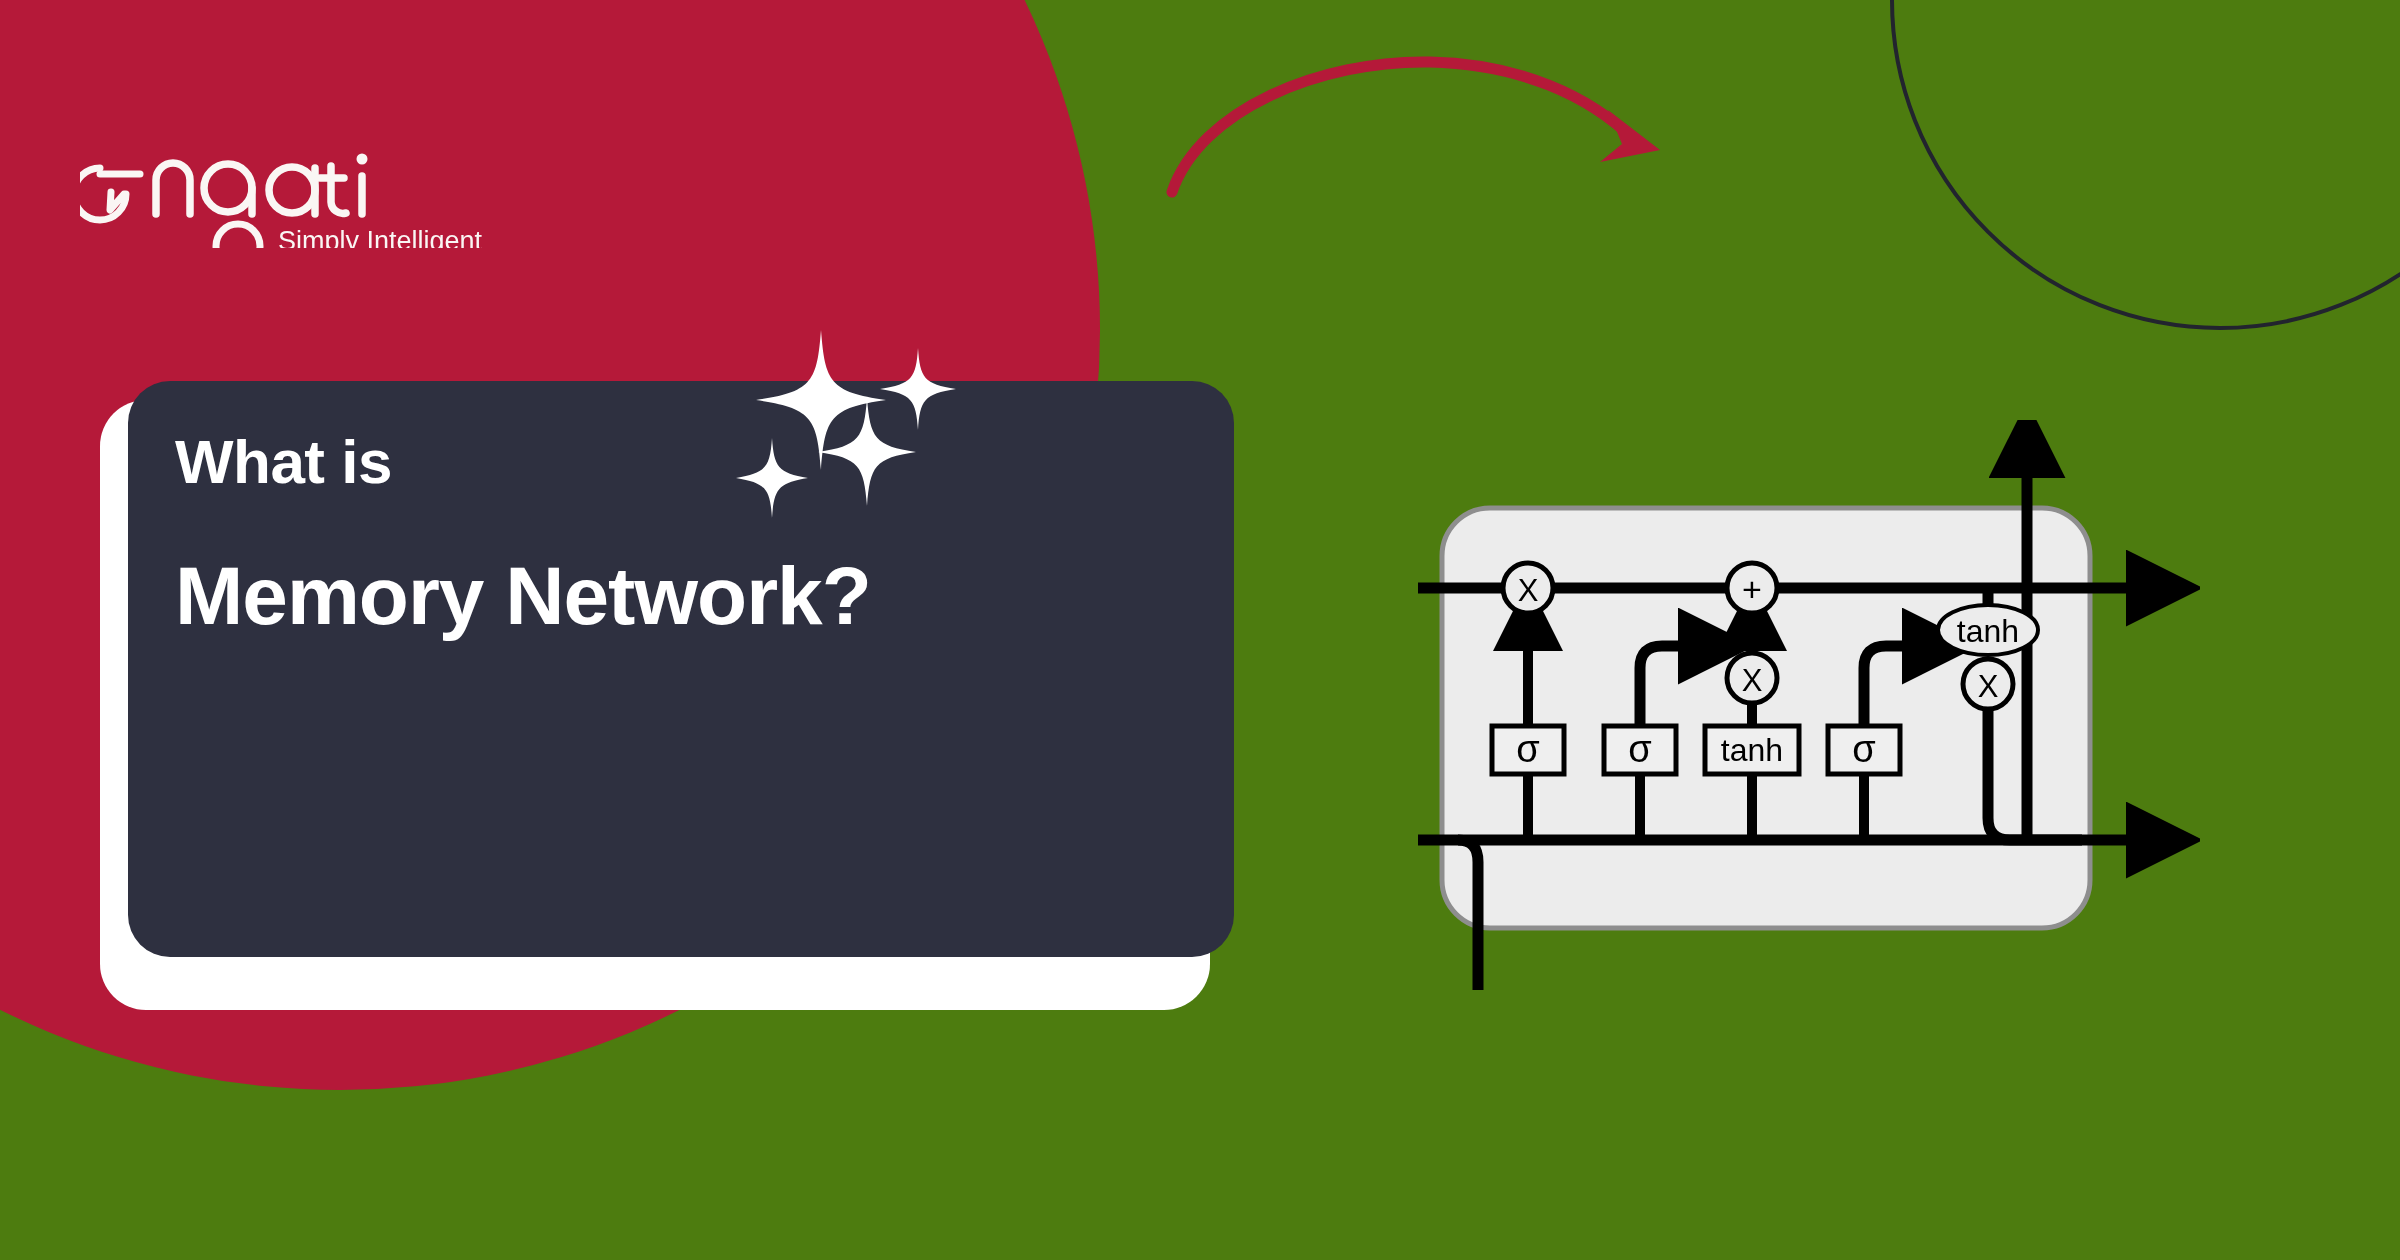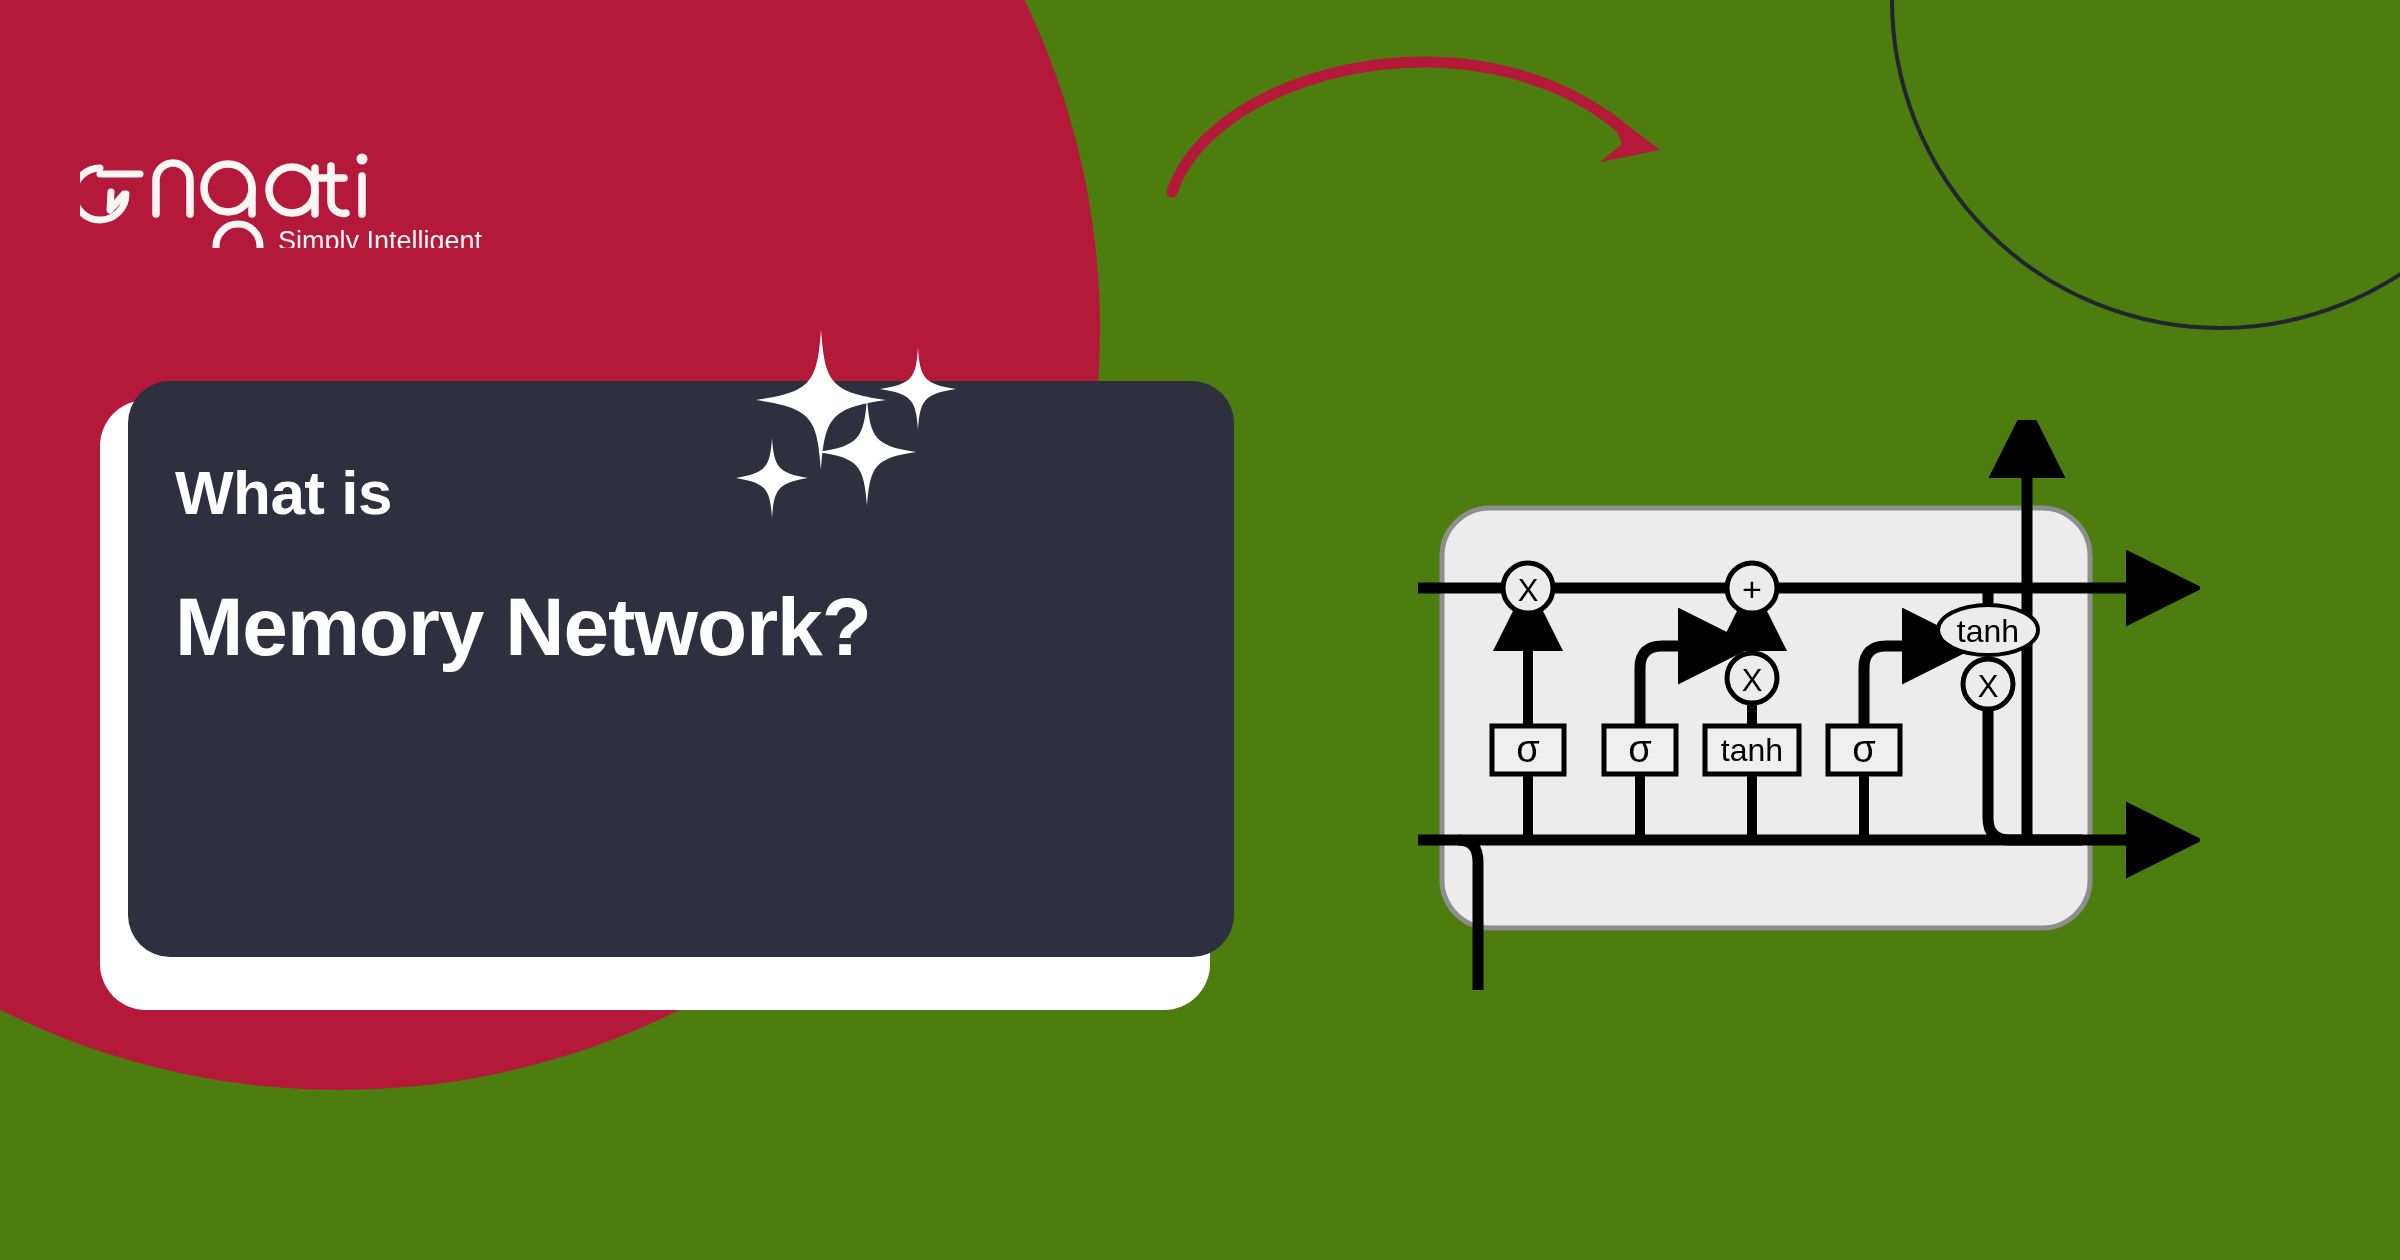--- a/index.html
+++ b/index.html
@@ -59,21 +59,21 @@
     left: 128px;
     top: 381px;
     width: 1106px;
     height: 576px;
     background: #2e3040;
     border-radius: 42px;
   }
   .card-text {
     position: absolute;
     left: 175px;
-    top: 462px;
+    top: 431px;
     width: 1010px;
   }
   .eyebrow {
     color: #ffffff;
     font-size: 62px;
     font-weight: bold;
     line-height: 1.0;
     letter-spacing: -0.5px;
     margin: 0 0 62px 0;
   }

